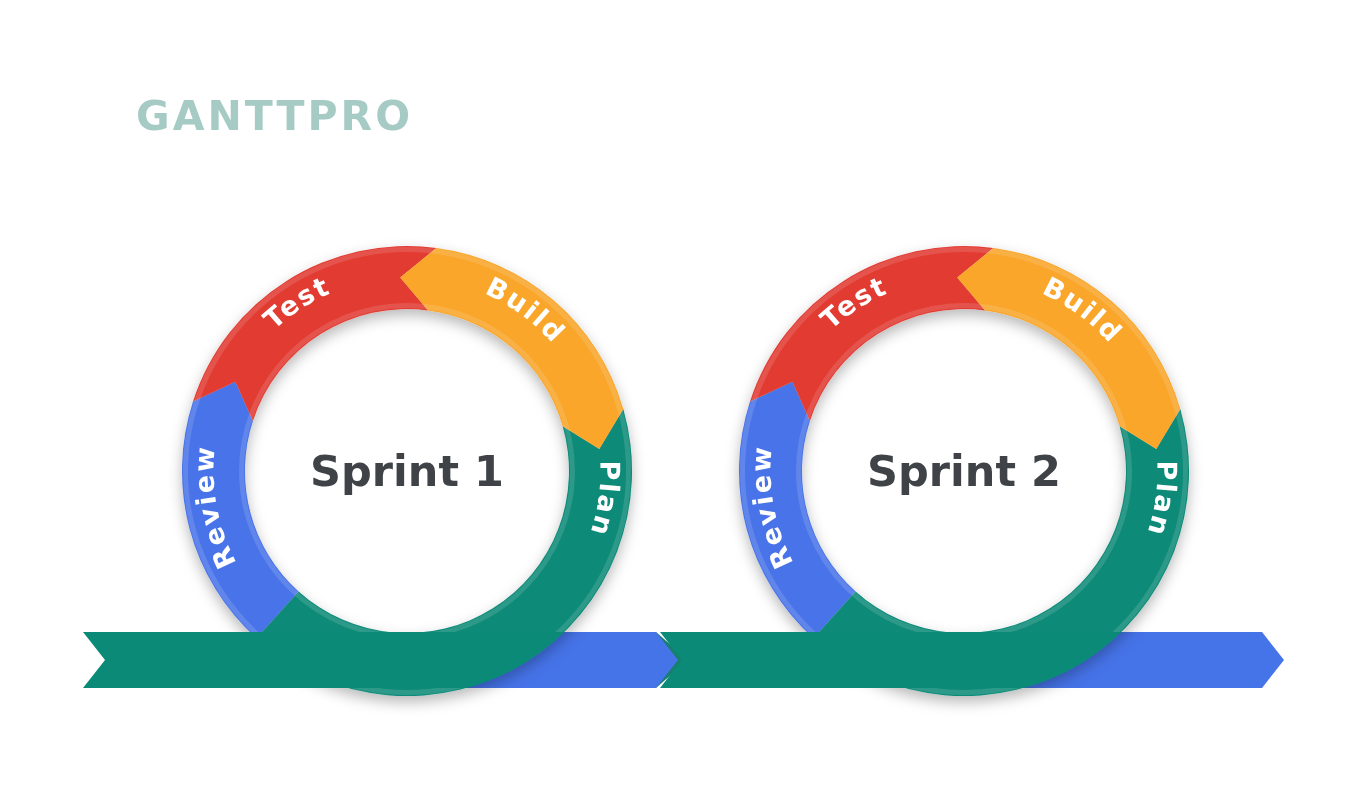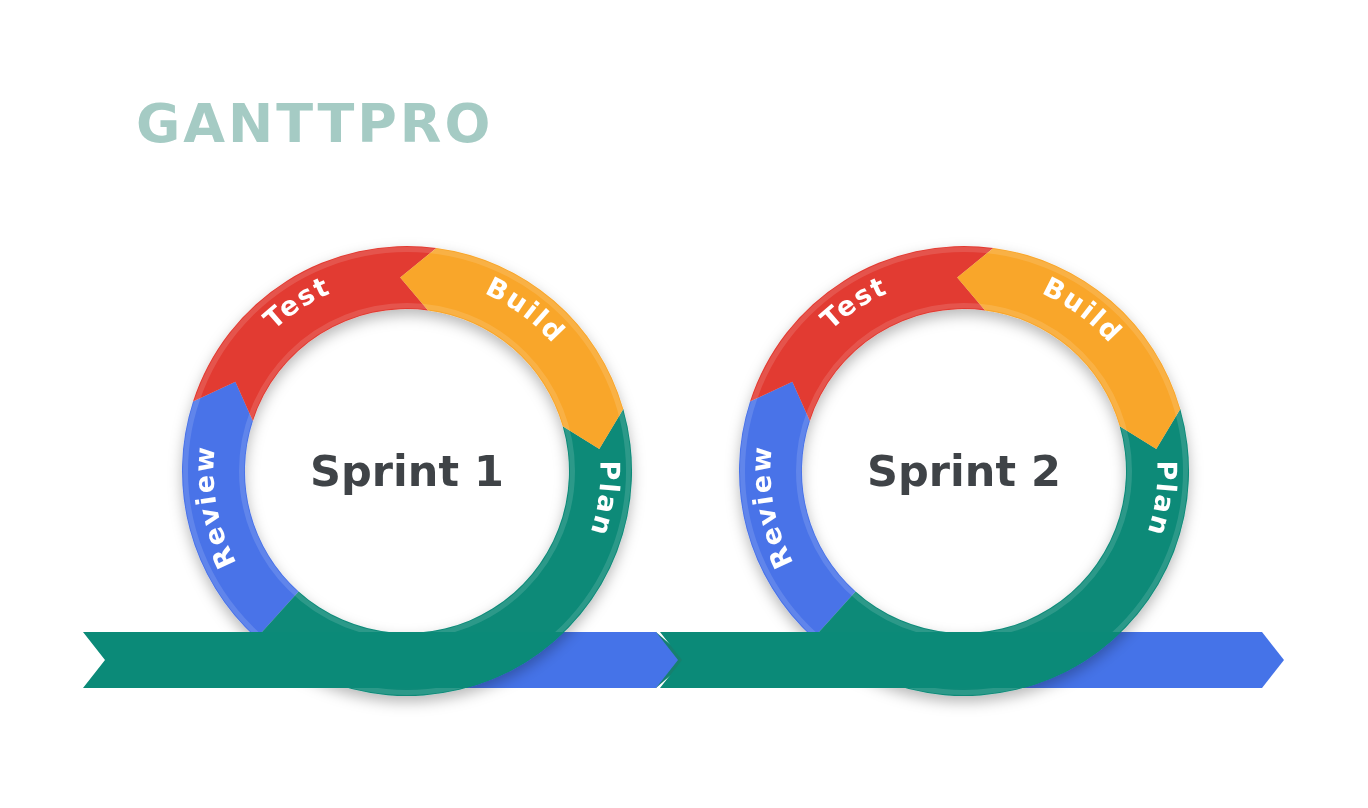--- a/index.html
+++ b/index.html
@@ -1,17 +1,17 @@
 <!DOCTYPE html>
 <html><head>
 <meta charset="utf-8">
 <style>
   html,body{margin:0;padding:0;background:#ffffff;width:1368px;height:808px;overflow:hidden;}
   .page{position:relative;width:1368px;height:808px;background:#ffffff;font-family:"DejaVu Sans","Liberation Sans",sans-serif;}
-  .logo{position:absolute;left:136px;top:92px;font-size:54px;font-weight:700;letter-spacing:3px;color:#a5cbc4;user-select:none;}
+  .logo{position:absolute;left:136px;top:92px;font-size:41px;font-weight:700;letter-spacing:3px;color:#a5cbc4;user-select:none;}
   svg{position:absolute;left:0;top:0;}
   .arc-label{font-family:"DejaVu Sans","Liberation Sans",sans-serif;font-weight:700;font-size:27px;fill:#ffffff;letter-spacing:2px;}
   .center-label{font-family:"DejaVu Sans","Liberation Sans",sans-serif;font-weight:700;font-size:43px;fill:#3f4347;}
 </style>
 </head>
 <body>
 
 <div class="page">
 
   <div class="logo">GANTTPRO</div>

